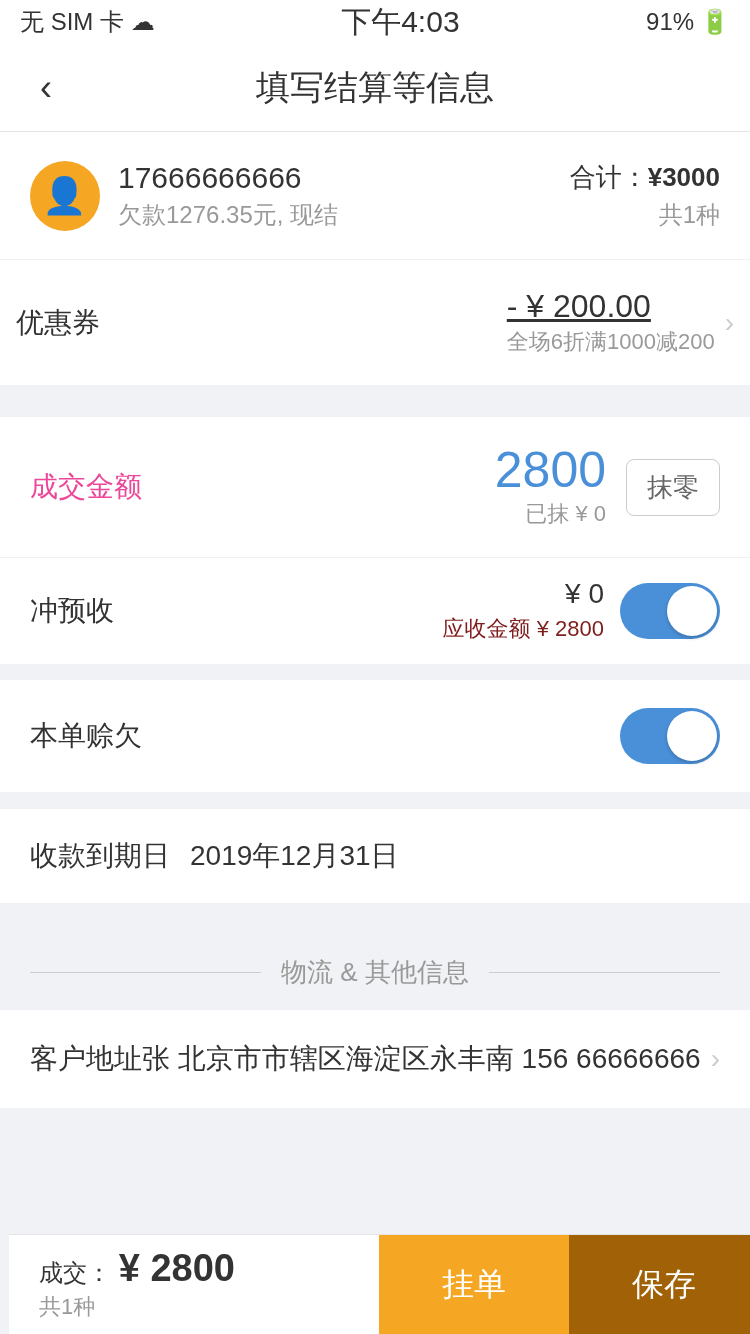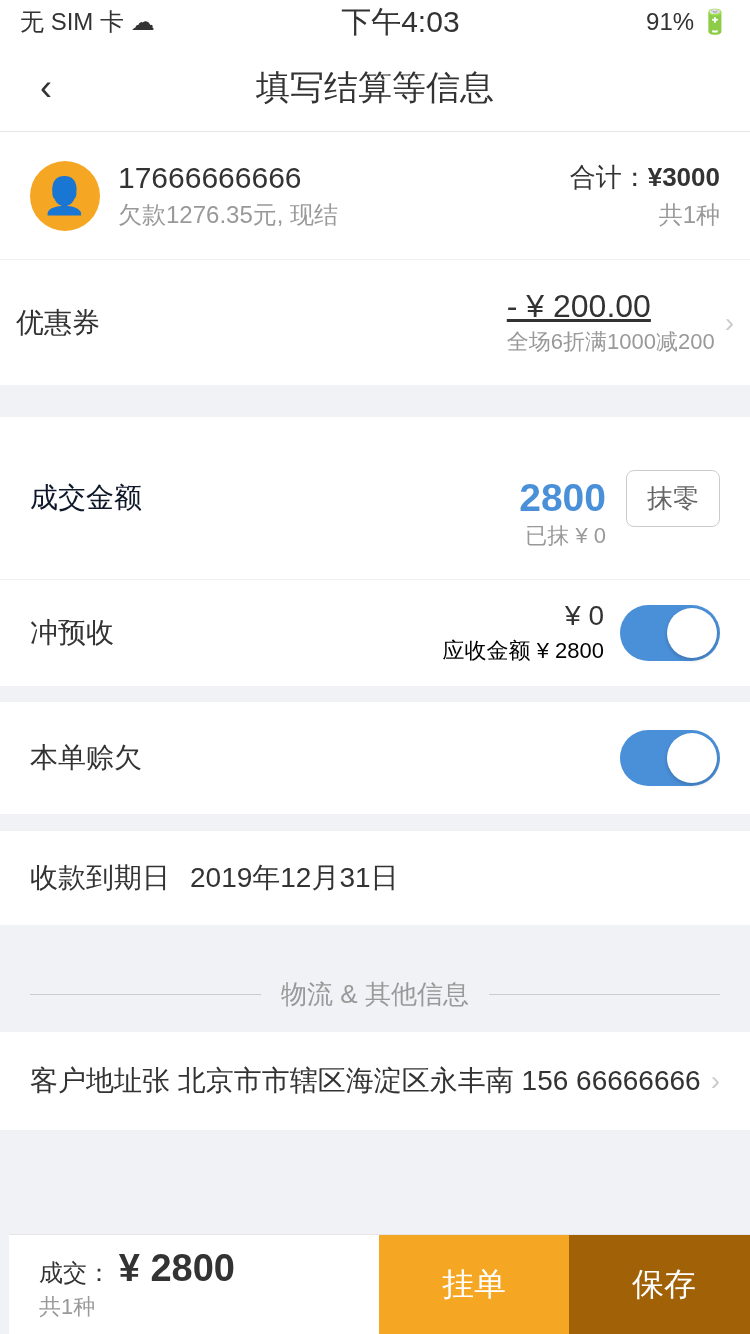--- a/index.html
+++ b/index.html
@@ -101,23 +101,23 @@
     .divider-section { height: 16px; background: #f0f2f5; }
 
     
     .amount-section { background: #fff; }
     .amount-row {
       padding: 28px 30px;
       display: flex;
       align-items: center;
       justify-content: space-between;
     }
-    .amount-label { font-size: 28px; color: #0f172a; }
+    .amount-label { font-size: 28px; color: #ec4899; }
     .amount-right { display: flex; align-items: center; gap: 20px; }
-    .amount-value { font-size: 39px; font-weight: 700; color: #4a90d9; line-height: 1; margin-top: 33px; }
+    .amount-value { font-size: 50px; font-weight: 400; color: #4a90d9; line-height: 1; }
     .amount-sub { font-size: 22px; color: #999; text-align: right; margin-top: 4px; }
 
     .round-btn {
       border: 1px solid #ccc;
       border-radius: 8px;
       padding: 10px 20px;
       font-size: 26px;
       color: #666;
       background: #fff;
       cursor: pointer;
@@ -128,21 +128,21 @@
       padding: 20px 30px;
       display: flex;
       align-items: center;
       justify-content: space-between;
       border-top: 1px solid #f0f0f0;
     }
     .pre-receipt-label { font-size: 28px; color: #333; }
     .pre-receipt-right { display: flex; align-items: center; gap: 16px; }
     .pre-receipt-amount { text-align: right; }
     .pre-receipt-val { font-size: 28px; color: #333; }
-    .pre-receipt-sub { font-size: 22px; color: #000000; margin-top: 4px; }
+    .pre-receipt-sub { font-size: 22px; color: #7f1d1d; margin-top: 4px; }
 
     
     .toggle {
       width: 100px; height: 56px;
       background: #4a90d9;
       border-radius: 28px;
       position: relative;
       cursor: pointer;
     }
     .toggle-knob {

